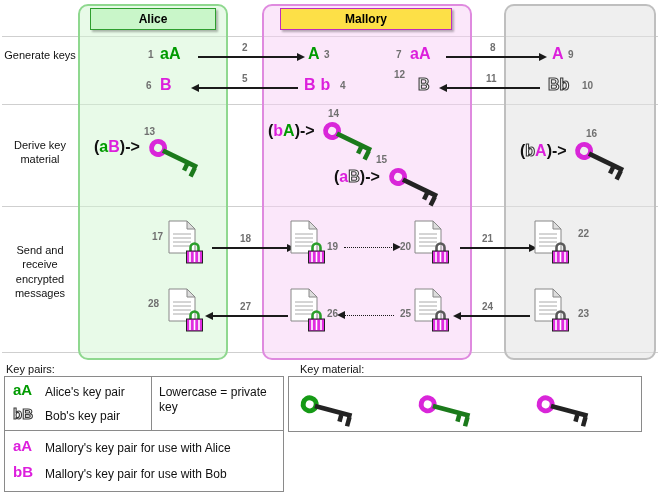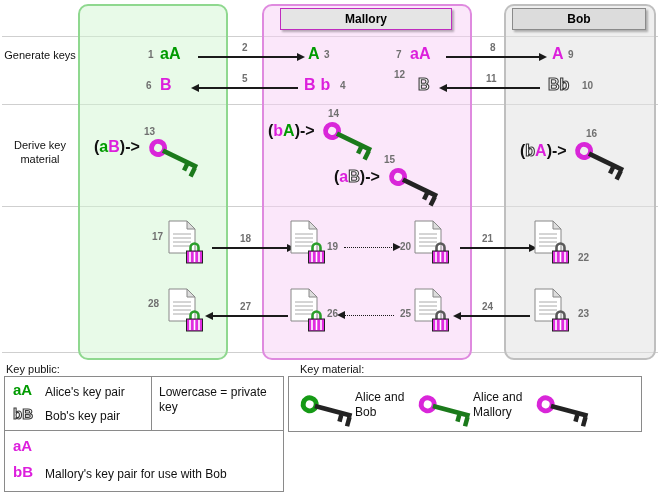--- a/index.html
+++ b/index.html
@@ -7,21 +7,21 @@
           font-family:"Liberation Sans",sans-serif;overflow:hidden}
   .hline{position:absolute;left:2px;width:656px;height:0;border-top:1px solid #cfcfcf}
   .col{position:absolute;top:4px;height:352px;border-radius:10px;border:2px solid}
   .col-alice{left:78px;width:146px;background:rgba(210,245,210,.5);border-color:#8fd88f}
   .col-mallory{left:262px;width:206px;background:rgba(247,208,245,.5);border-color:#df8adf}
   .col-bob{left:504px;width:148px;background:rgba(226,226,226,.55);border-color:#bfbfbf}
   .hdr{position:absolute;top:8px;height:20px;line-height:20px;text-align:center;
        font-weight:bold;font-size:12px;color:#000;border:1.5px solid;
        box-shadow:2px 2px 2px rgba(0,0,0,.28)}
   .hdr-alice{left:90px;width:124px;background:#c9f6c9;border-color:#2e9e2e}
-  .hdr-mallory{left:280px;width:170px;background:#e5e5e5;border-color:#bf2cbf}
+  .hdr-mallory{left:280px;width:170px;background:#fde047;border-color:#bf2cbf}
   .hdr-bob{left:512px;width:132px;background:#dcdcdc;border-color:#8a8a8a}
   .rowlab{position:absolute;left:4px;width:72px;text-align:center;font-size:11px;
           color:#111;line-height:1.3}
   .num{position:absolute;font-size:10px;font-weight:bold;color:#707070}
   .kp{position:absolute;font-size:16px;font-weight:bold;white-space:nowrap}
   .k-a{color:#019a01}
   .k-m{color:#dc1fdc}
   .k-b{color:#fff;-webkit-text-stroke:1.1px #3a3a3a}
   @supports not (-webkit-text-stroke:1px #000){.k-b{color:#8d8d8d}}
   .plain{color:#111}
@@ -61,25 +61,26 @@
 
   <div class="hline" style="top:36px"></div>
   <div class="hline" style="top:104px"></div>
   <div class="hline" style="top:206px"></div>
   <div class="hline" style="top:352px"></div>
 
   <div class="col col-alice"></div>
   <div class="col col-mallory"></div>
   <div class="col col-bob"></div>
 
+  <div class="hdr hdr-alice">Alice</div>
   <div class="hdr hdr-mallory">Mallory</div>
-  <div class="hdr hdr-bob">Bob</div>
 
   <div class="rowlab" style="top:48px">Generate keys</div>
   <div class="rowlab" style="top:138px">Derive key material</div>
+  <div class="rowlab" style="top:243px">Send and receive encrypted messages</div>
 
   <div class="num" style="left:148px;top:49px">1</div>
   <div class="kp" style="left:160px;top:45px"><span class="k-a">a</span><span class="k-a">A</span></div>
   <div class="arrow r" style="left:198px;top:56px;width:100px"></div>
   <div class="num" style="left:242px;top:42px">2</div>
   <div class="kp" style="left:308px;top:45px"><span class="k-a">A</span></div>
   <div class="num" style="left:324px;top:49px">3</div>
   <div class="num" style="left:396px;top:49px">7</div>
   <div class="kp" style="left:410px;top:45px"><span class="k-m">a</span><span class="k-m">A</span></div>
   <div class="arrow r" style="left:446px;top:56px;width:94px"></div>
@@ -111,21 +112,21 @@
 
   <div class="num" style="left:328px;top:108px">14</div>
   <div class="kp" style="left:268px;top:122px"><span class="plain">(</span><span class="k-m">b</span><span class="k-a">A</span><span class="plain">)-&gt;</span></div>
   <div class="keyw rot26" style="left:324px;top:114px"><svg class="key key-am" viewBox="0 0 58 26">
         <circle class="bow" cx="9" cy="13" r="6.5"></circle>
         <rect class="shaft" x="14.5" y="10.8" width="38" height="4.8"></rect>
         <rect class="shaft" x="40" y="15" width="4.5" height="7"></rect>
         <rect class="shaft" x="48.5" y="15" width="4.5" height="9.5"></rect>
       </svg></div>
 
-  <div class="num" style="left:384px;top:154px">15</div>
+  <div class="num" style="left:376px;top:154px">15</div>
   <div class="kp" style="left:334px;top:168px"><span class="plain">(</span><span class="k-m">a</span><span class="k-b">B</span><span class="plain">)-&gt;</span></div>
   <div class="keyw rot26" style="left:390px;top:160px"><svg class="key key-bm" viewBox="0 0 58 26">
         <circle class="bow" cx="9" cy="13" r="6.5"></circle>
         <rect class="shaft" x="14.5" y="10.8" width="38" height="4.8"></rect>
         <rect class="shaft" x="40" y="15" width="4.5" height="7"></rect>
         <rect class="shaft" x="48.5" y="15" width="4.5" height="9.5"></rect>
       </svg></div>
 
   <div class="num" style="left:586px;top:128px">16</div>
   <div class="kp" style="left:520px;top:142px"><span class="plain">(</span><span class="k-b">b</span><span class="k-m">A</span><span class="plain">)-&gt;</span></div>
@@ -221,21 +222,21 @@
     <svg class="locksvg lock lock-bm" viewBox="0 0 19 24">
         <path class="shackle" d="M5.5 10 V6.5 a4 4 0 0 1 8 0 V10"></path>
         <rect x="1.5" y="10" width="16" height="12" fill="#e02ce0" stroke="#222"></rect>
         <g stroke="#fff" stroke-width="1.6">
           <line x1="5" y1="11" x2="5" y2="21"></line>
           <line x1="9.5" y1="11" x2="9.5" y2="21"></line>
           <line x1="14" y1="11" x2="14" y2="21"></line>
         </g>
       </svg>
   </div>
-  <div class="num" style="left:578px;top:252px">22</div>
+  <div class="num" style="left:578px;top:228px">22</div>
 
   <div class="num" style="left:148px;top:298px">28</div>
   <div class="docw" style="left:168px;top:288px">
     <svg class="page" viewBox="0 0 28 34">
         <path d="M1 1 h18 l8 8 v24 h-26 z" fill="#fff" stroke="#888"></path>
         <path d="M19 1 v8 h8 z" fill="#ddd" stroke="#888"></path>
         <g stroke="#aaa" stroke-width="1">
           <line x1="5" y1="14" x2="23" y2="14"></line>
           <line x1="5" y1="18" x2="23" y2="18"></line>
           <line x1="5" y1="22" x2="23" y2="22"></line>
@@ -317,51 +318,50 @@
         <rect x="1.5" y="10" width="16" height="12" fill="#e02ce0" stroke="#222"></rect>
         <g stroke="#fff" stroke-width="1.6">
           <line x1="5" y1="11" x2="5" y2="21"></line>
           <line x1="9.5" y1="11" x2="9.5" y2="21"></line>
           <line x1="14" y1="11" x2="14" y2="21"></line>
         </g>
       </svg>
   </div>
   <div class="num" style="left:578px;top:308px">23</div>
 
-  <div class="lgtitle" style="left:6px;top:363px">Key public:</div>
+  <div class="lgtitle" style="left:6px;top:363px">Key pairs:</div>
   <div class="lgbox" style="left:4px;top:376px;width:278px;height:54px">
     <div class="lgdiv" style="left:146px"></div>
     <div class="lg-letter" style="left:8px;top:4px"><span class="k-a">a</span><span class="k-a">A</span></div>
     <div class="lg-label" style="left:40px;top:8px">Alice's key pair</div>
     <div class="lg-letter" style="left:8px;top:28px"><span class="k-b">b</span><span class="k-b">B</span></div>
     <div class="lg-label" style="left:40px;top:32px">Bob's key pair</div>
     <div class="lg-label" style="left:154px;top:8px">Lowercase = private key</div>
   </div>
   <div class="lgbox" style="left:4px;top:430px;width:278px;height:60px">
     <div class="lg-letter" style="left:8px;top:6px"><span class="k-m">a</span><span class="k-m">A</span></div>
+    <div class="lg-label" style="left:40px;top:10px">Mallory's key pair for use with Alice</div>
     <div class="lg-letter" style="left:8px;top:32px"><span class="k-m">b</span><span class="k-m">B</span></div>
     <div class="lg-label" style="left:40px;top:36px">Mallory's key pair for use with Bob</div>
   </div>
 
   <div class="lgtitle" style="left:300px;top:363px">Key material:</div>
   <div class="lgbox" style="left:288px;top:376px;width:352px;height:54px">
     <div class="keyw rot15" style="left:12px;top:12px"><svg class="key key-ab" viewBox="0 0 58 26">
           <circle class="bow" cx="9" cy="13" r="6.5"></circle>
           <rect class="shaft" x="14.5" y="10.8" width="38" height="4.8"></rect>
           <rect class="shaft" x="40" y="15" width="4.5" height="7"></rect>
           <rect class="shaft" x="48.5" y="15" width="4.5" height="9.5"></rect>
         </svg></div>
-    <div class="lg-label" style="left:66px;top:13px;width:58px">Alice and Bob</div>
     <div class="keyw rot15" style="left:130px;top:12px"><svg class="key key-am" viewBox="0 0 58 26">
           <circle class="bow" cx="9" cy="13" r="6.5"></circle>
           <rect class="shaft" x="14.5" y="10.8" width="38" height="4.8"></rect>
           <rect class="shaft" x="40" y="15" width="4.5" height="7"></rect>
           <rect class="shaft" x="48.5" y="15" width="4.5" height="9.5"></rect>
         </svg></div>
-    <div class="lg-label" style="left:184px;top:13px;width:58px">Alice and Mallory</div>
     <div class="keyw rot15" style="left:248px;top:12px"><svg class="key key-bm" viewBox="0 0 58 26">
           <circle class="bow" cx="9" cy="13" r="6.5"></circle>
           <rect class="shaft" x="14.5" y="10.8" width="38" height="4.8"></rect>
           <rect class="shaft" x="40" y="15" width="4.5" height="7"></rect>
           <rect class="shaft" x="48.5" y="15" width="4.5" height="9.5"></rect>
         </svg></div>
   </div>
 
 </div>
 

